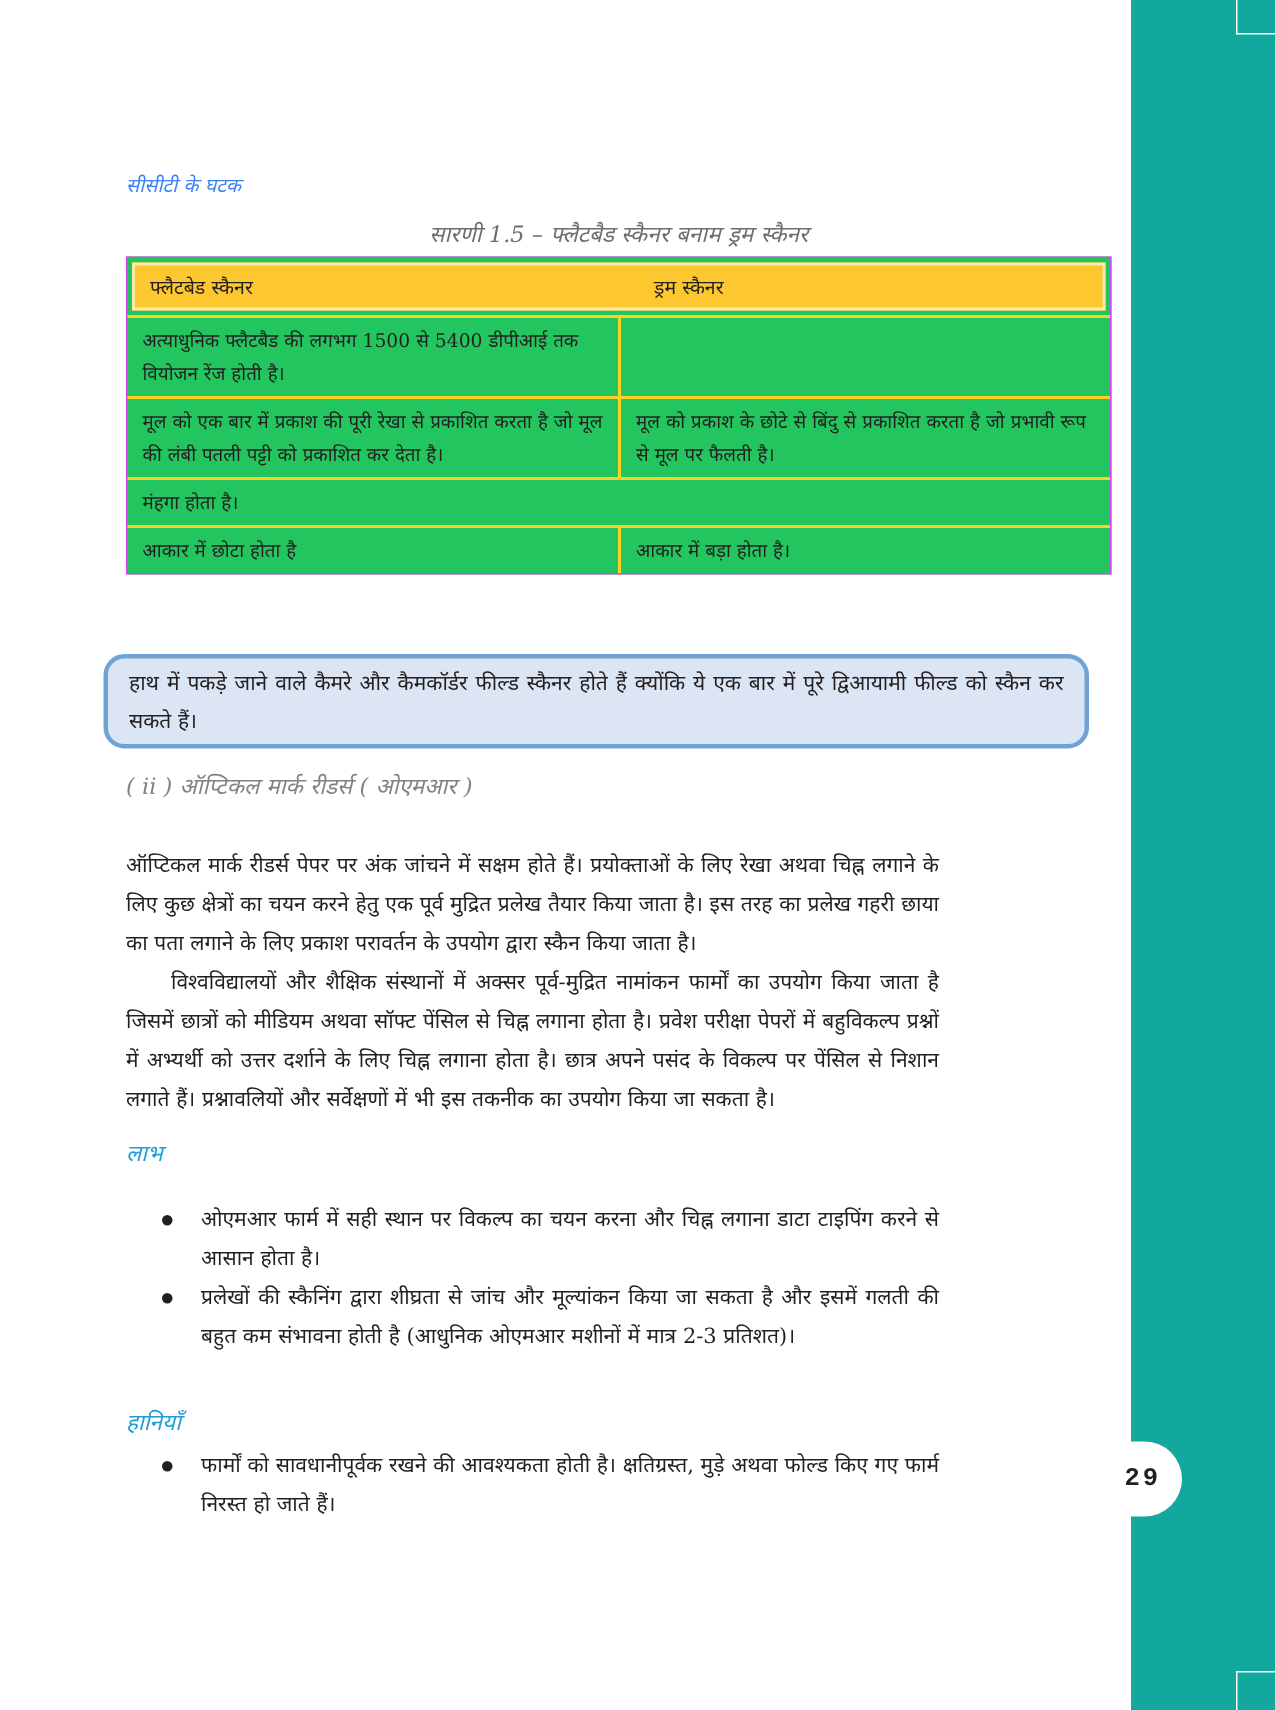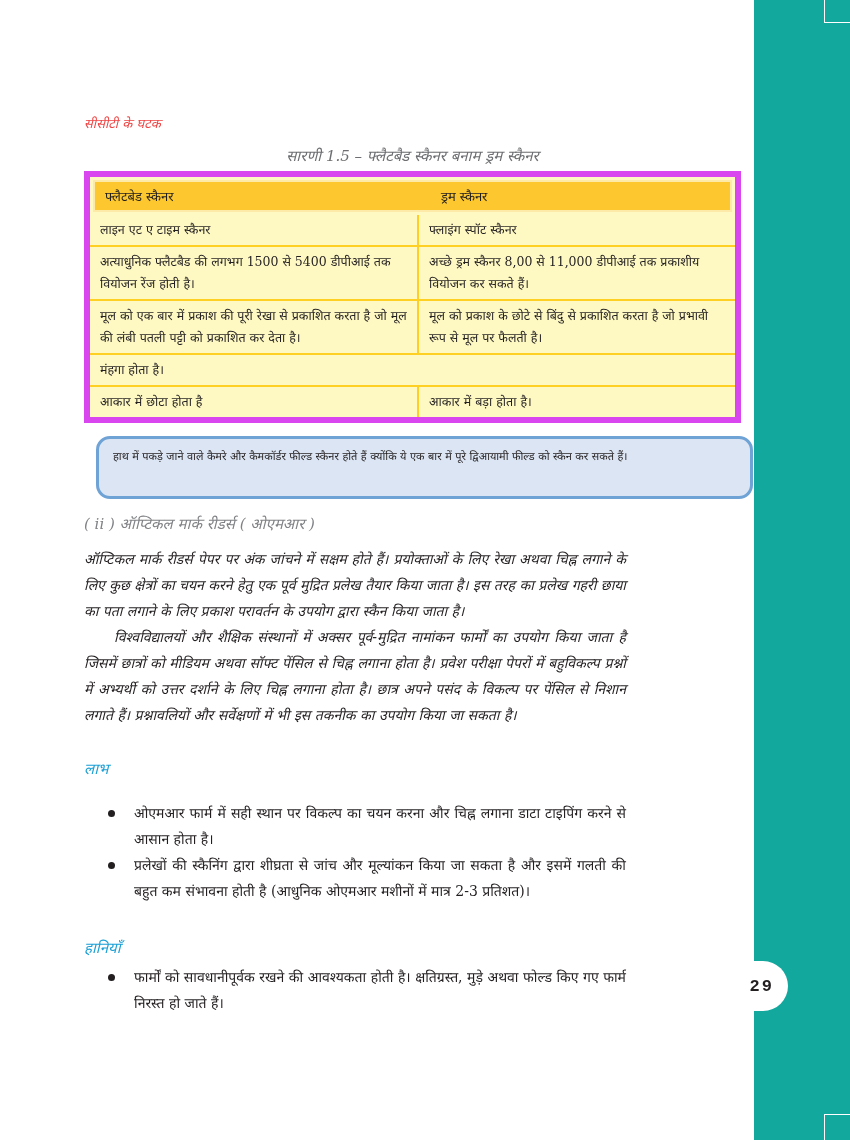--- a/index.html
+++ b/index.html
@@ -24,29 +24,29 @@
   .page-num {
     position: absolute; left: 716px; top: 961px; width: 72px; height: 50px;
     border-radius: 25px; background: #ffffff;
     display: flex; align-items: center; justify-content: flex-end;
     padding-right: 14px; box-sizing: border-box;
     font-family: Liberation Mono, monospace; font-size: 17px; font-weight: bold;
     letter-spacing: 2px; color: #231f20;
   }
   .running-head {
     position: absolute; left: 84px; top: 114px;
-    font-size: 13px; font-style: italic; color: #ef4444;
+    font-size: 13px; font-style: italic; color: #3b82f6;
   }
   .table-caption {
     position: absolute; left: 84px; top: 145px; width: 657px; text-align: center;
     font-size: 15px; font-style: italic; color: #6d6e71;
   }
   .cmp-table {
     position: absolute; left: 84px; top: 171px; width: 657px;
-    border: 6px solid #d946ef; background: #fef9c3;
+    border: 1px solid #d946ef; background: #22c55e;
     box-sizing: border-box;
   }
   .cmp-head {
     margin: 3px; height: 32px; background: #fdc82f;
     border: 2px solid #fde9a8; box-sizing: border-box;
     display: flex; align-items: center;
   }
   .cmp-head .hcell {
     font-size: 13px; color: #231f20; padding-left: 10px;
   }
@@ -55,24 +55,24 @@
   .cmp-row {
     display: flex; border-top: 2px solid #fdd023;
   }
   .cmp-row .cell {
     font-size: 12.5px; line-height: 22px; padding: 4px 10px;
     box-sizing: border-box; color: #231f20;
   }
   .cmp-row .cell.c1 { width: 329px; border-right: 2px solid #fdd023; }
   .cmp-row .cell.c2 { flex: 1; }
   .note-box {
-    position: absolute; left: 96px; top: 436px; width: 657px; height: 63px;
+    position: absolute; left: 69px; top: 436px; width: 657px; height: 63px;
     background: #dbe5f3; border: 3px solid #6fa3d6; border-radius: 14px;
     box-sizing: border-box; padding: 5px 14px;
-    font-size: 11px; line-height: 25px; text-align: justify;
+    font-size: 14px; line-height: 25px; text-align: justify;
   }
   .sub-heading {
     position: absolute; left: 84px; top: 513px;
     font-size: 15px; font-style: italic; color: #808285;
   }
   .body-text {
     position: absolute; left: 84px; width: 542px;
     font-size: 14px; line-height: 26px; text-align: justify;
   }
   .body-text p { margin: 0; }
@@ -104,46 +104,41 @@
 
 <div class="running-head">सीसीटी के घटक</div>
 
 <div class="table-caption">सारणी 1.5 – फ्लैटबैड स्कैनर बनाम ड्रम स्कैनर</div>
 
 <div class="cmp-table">
   <div class="cmp-head">
     <div class="hcell c1">फ्लैटबेड स्कैनर</div>
     <div class="hcell c2">ड्रम स्कैनर</div>
   </div>
-  <div class="cmp-row" style="border-top:none;">
-    <div class="cell c1">लाइन एट ए टाइम स्कैनर</div>
-    <div class="cell c2">फ्लाइंग स्पॉट स्कैनर</div>
-  </div>
   <div class="cmp-row">
     <div class="cell c1">अत्याधुनिक फ्लैटबैड की लगभग 1500 से 5400 डीपीआई तक वियोजन रेंज होती है।</div>
-    <div class="cell c2">अच्छे ड्रम स्कैनर 8,00 से 11,000 डीपीआई तक प्रकाशीय वियोजन कर सकते हैं।</div>
   </div>
   <div class="cmp-row">
     <div class="cell c1">मूल को एक बार में प्रकाश की पूरी रेखा से प्रकाशित करता है जो मूल की लंबी पतली पट्टी को प्रकाशित कर देता है।</div>
     <div class="cell c2">मूल को प्रकाश के छोटे से बिंदु से प्रकाशित करता है जो प्रभावी रूप से मूल पर फैलती है।</div>
   </div>
   <div class="cmp-row">
     <div class="cell c2">मंहगा होता है।</div>
   </div>
   <div class="cmp-row">
     <div class="cell c1">आकार में छोटा होता है</div>
     <div class="cell c2">आकार में बड़ा होता है।</div>
   </div>
 </div>
 
 <div class="note-box">हाथ में पकड़े जाने वाले कैमरे और कैमकॉर्डर फील्ड स्कैनर होते हैं क्योंकि ये एक बार में पूरे द्विआयामी फील्ड को स्कैन कर सकते हैं।</div>
 
 <div class="sub-heading">( ii ) ऑप्टिकल मार्क रीडर्स ( ओएमआर )</div>
 
-<div class="body-text" style="top:546px;font-style:italic;">
+<div class="body-text" style="top:564px;">
   <p>ऑप्टिकल मार्क रीडर्स पेपर पर अंक जांचने में सक्षम होते हैं। प्रयोक्ताओं के लिए रेखा अथवा चिह्न लगाने के लिए कुछ क्षेत्रों का चयन करने हेतु एक पूर्व मुद्रित प्रलेख तैयार किया जाता है। इस तरह का प्रलेख गहरी छाया का पता लगाने के लिए प्रकाश परावर्तन के उपयोग द्वारा स्कैन किया जाता है।</p>
   <p class="indent">विश्वविद्यालयों और शैक्षिक संस्थानों में अक्सर पूर्व-मुद्रित नामांकन फार्मों का उपयोग किया जाता है जिसमें छात्रों को मीडियम अथवा सॉफ्ट पेंसिल से चिह्न लगाना होता है। प्रवेश परीक्षा पेपरों में बहुविकल्प प्रश्नों में अभ्यर्थी को उत्तर दर्शाने के लिए चिह्न लगाना होता है। छात्र अपने पसंद के विकल्प पर पेंसिल से निशान लगाते हैं। प्रश्नावलियों और सर्वेक्षणों में भी इस तकनीक का उपयोग किया जा सकता है।</p>
 </div>
 
 <div class="section-label" style="top:758px;">लाभ</div>
 <ul class="bullets" style="top:800px;">
   <li>
     <span class="dot"></span>
     <span>ओएमआर फार्म में सही स्थान पर विकल्प का चयन करना और चिह्न लगाना डाटा टाइपिंग करने से आसान होता है।</span>
   </li>

